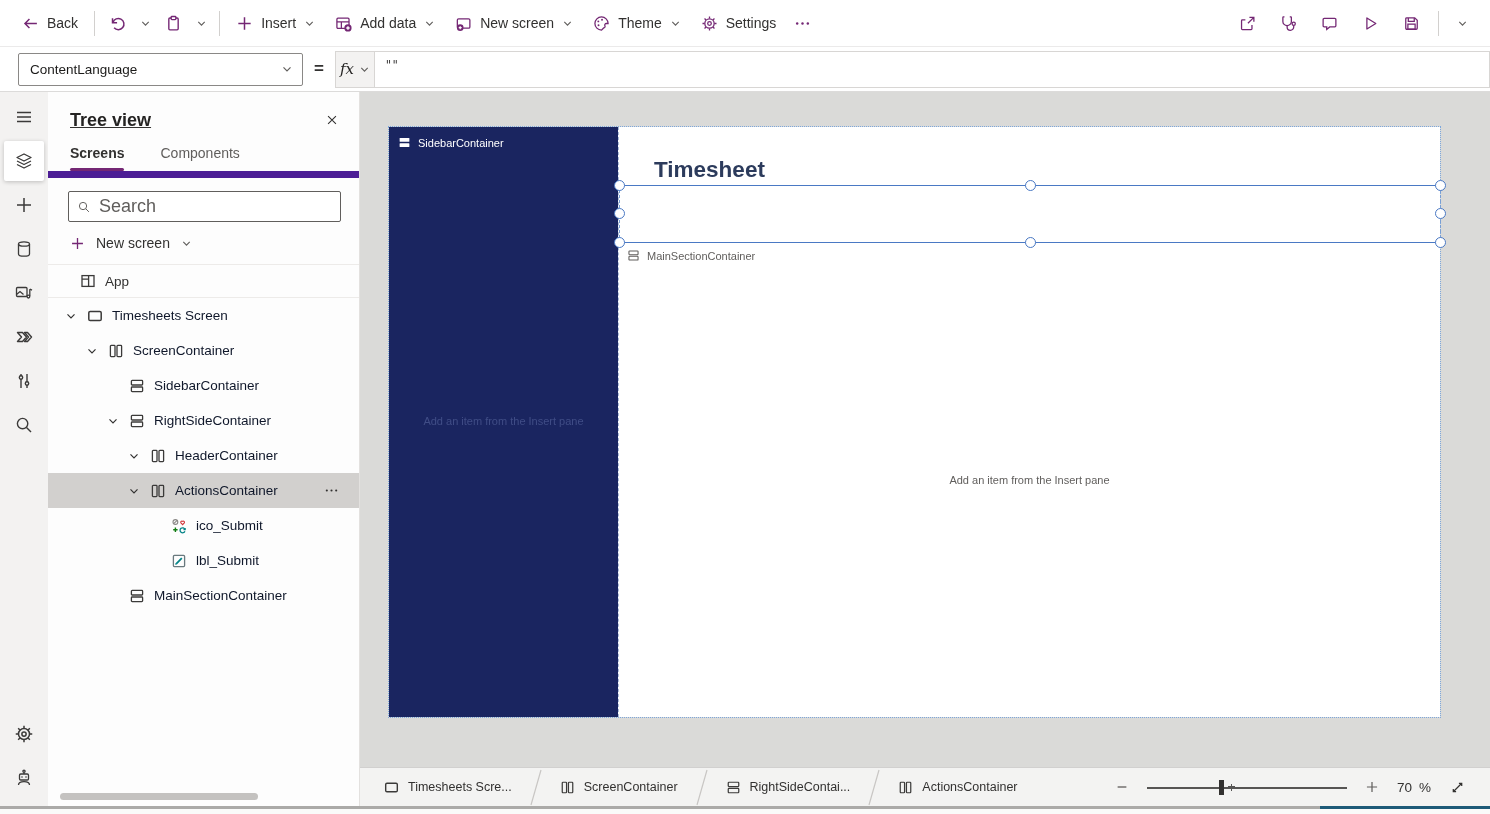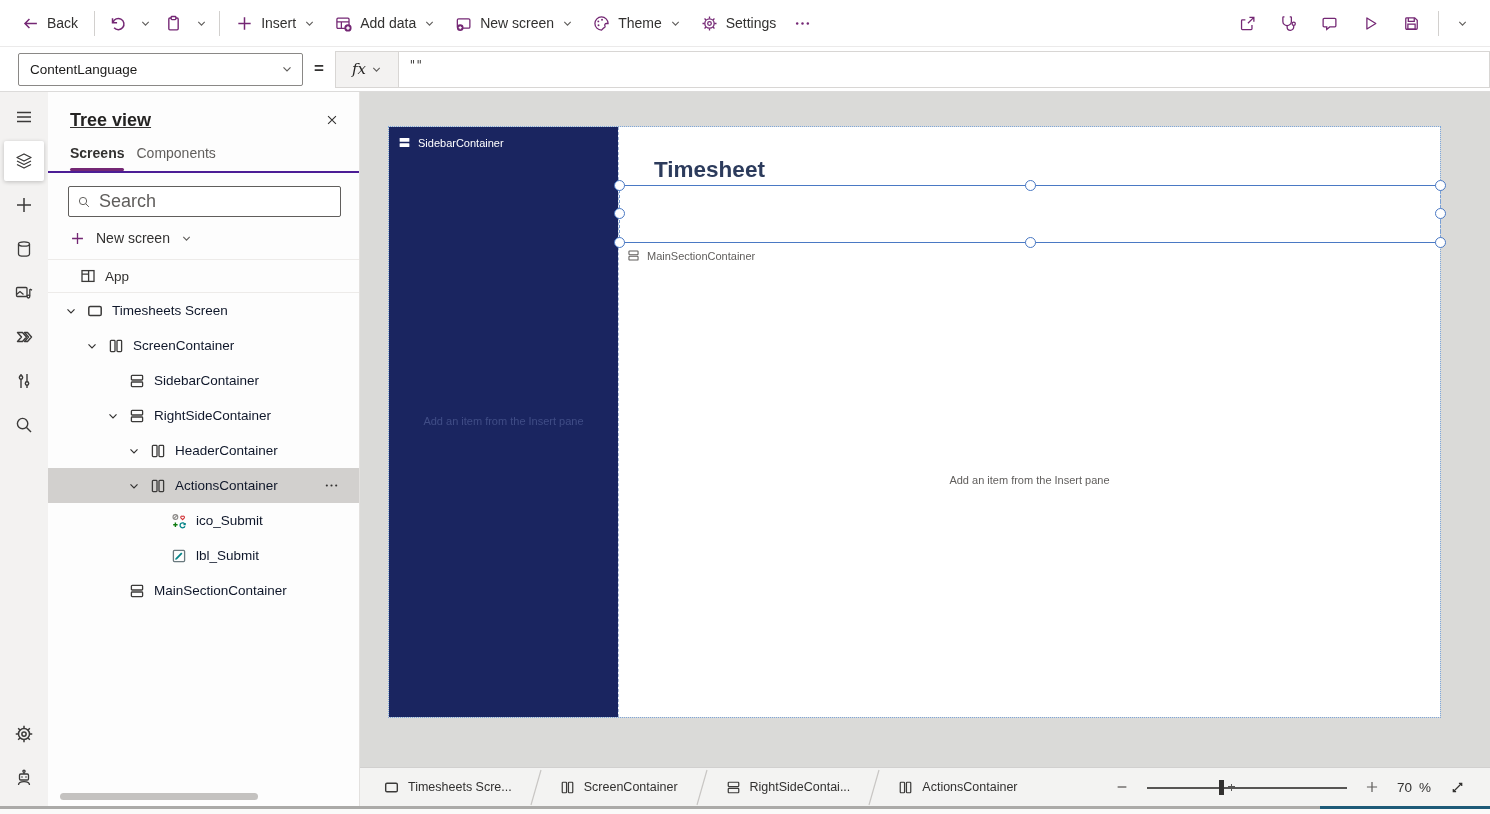--- a/index.html
+++ b/index.html
@@ -23,21 +23,21 @@
   .cb-right .tb-btn { padding:0 12px; }
 
   
   .formula-bar { height:45px; display:flex; align-items:center; background:#fff;
     border-bottom:1px solid #dcdbda; padding-left:18px; }
   .prop-select { width:285px; height:33px; border:1px solid #8a8886; border-radius:2px; background:#fff;
     display:flex; align-items:center; justify-content:space-between; padding:0 9px 0 11px;
     font-size:13.5px; color:#1b1a19; cursor:pointer;text-align:center; }
   .prop-select .ic { width:12px; height:12px; color:#605e5c; }
   .equals { margin:0 11px; font-size:17px; font-weight:700; color:#323130; }
-  .fx-btn { width:64px; height:37px; background:#f3f2f1; border:1px solid #d8d6d4;
+  .fx-btn { width:40px; height:37px; background:#f3f2f1; border:1px solid #d8d6d4;
     display:flex; align-items:center; justify-content:center; gap:5px; }
   .fx-label { font-family:"DejaVu Serif",serif; font-style:italic; font-size:15px; color:#252423; }
   .fx-btn .ic { width:11px; height:11px; color:#605e5c; }
   .formula-input { flex:1; height:37px; background:#fff; border:1px solid #d8d6d4; border-left:none;
     font-family:"DejaVu Sans Mono",monospace; font-size:11.5px; color:#3b3a39; padding:6px 10px; cursor:text; }
 
   
   .main { display:flex; height:714px; }
 
   .rail { width:48px; background:#f3f2f1; display:flex; flex-direction:column; align-items:center; padding-top:3px; }
@@ -48,21 +48,21 @@
     box-shadow:0 1px 4px rgba(0,0,0,.22); border-radius:2px; }
   .rail-bottom { margin-top:auto; padding-bottom:6px; display:flex; flex-direction:column; align-items:center; }
 
   .tree-panel { width:312px; background:#fdfdfd; border-right:1px solid #e3e1df;
     display:flex; flex-direction:column; position:relative; }
   .tp-header { display:flex; align-items:center; justify-content:space-between; padding:13px 12px 2px 22px;text-decoration:underline; }
   .tp-title { font-size:18px; font-weight:700; color:#252423; }
   .tp-close { border:none; background:none; width:30px; height:30px; color:#323130;
     display:flex; align-items:center; justify-content:center; }
   .tp-close .ic { width:14px; height:14px; }
-  .tp-tabs { display:flex; gap:12px; padding:8px 0 0 22px; border-bottom:2px solid #4c1d95; }
+  .tp-tabs { display:flex; gap:36px; padding:8px 0 0 22px; border-bottom:7px solid #4c1d95; }
   .tp-tab { font-size:14px; color:#605e5c; padding-bottom:10px; position:relative; cursor:pointer; background:none; border:none; }
   .tp-tab.active { color:#323130; font-weight:700; }
   .tp-tab.active::after { content:''; position:absolute; left:0; right:0; bottom:0; height:3px;
     background:#742774; border-radius:2px; }
   .tp-search { margin:13px 18px 0 20px; height:31px; border:1px solid #605e5c; border-radius:2px;
     display:flex; align-items:center; padding:0 8px; gap:8px; color:#605e5c; background:#fff; }
   .tp-search .ic { width:14px; height:14px; }
   .tp-search input { border:none; outline:none; font-size:18px; flex:1; color:#323130; background:transparent; }
   .tp-search input::placeholder { color:#605e5c; }
   .tp-newscreen { display:flex; align-items:center; gap:11px; margin:7px 20px 7px 22px; height:28px;

